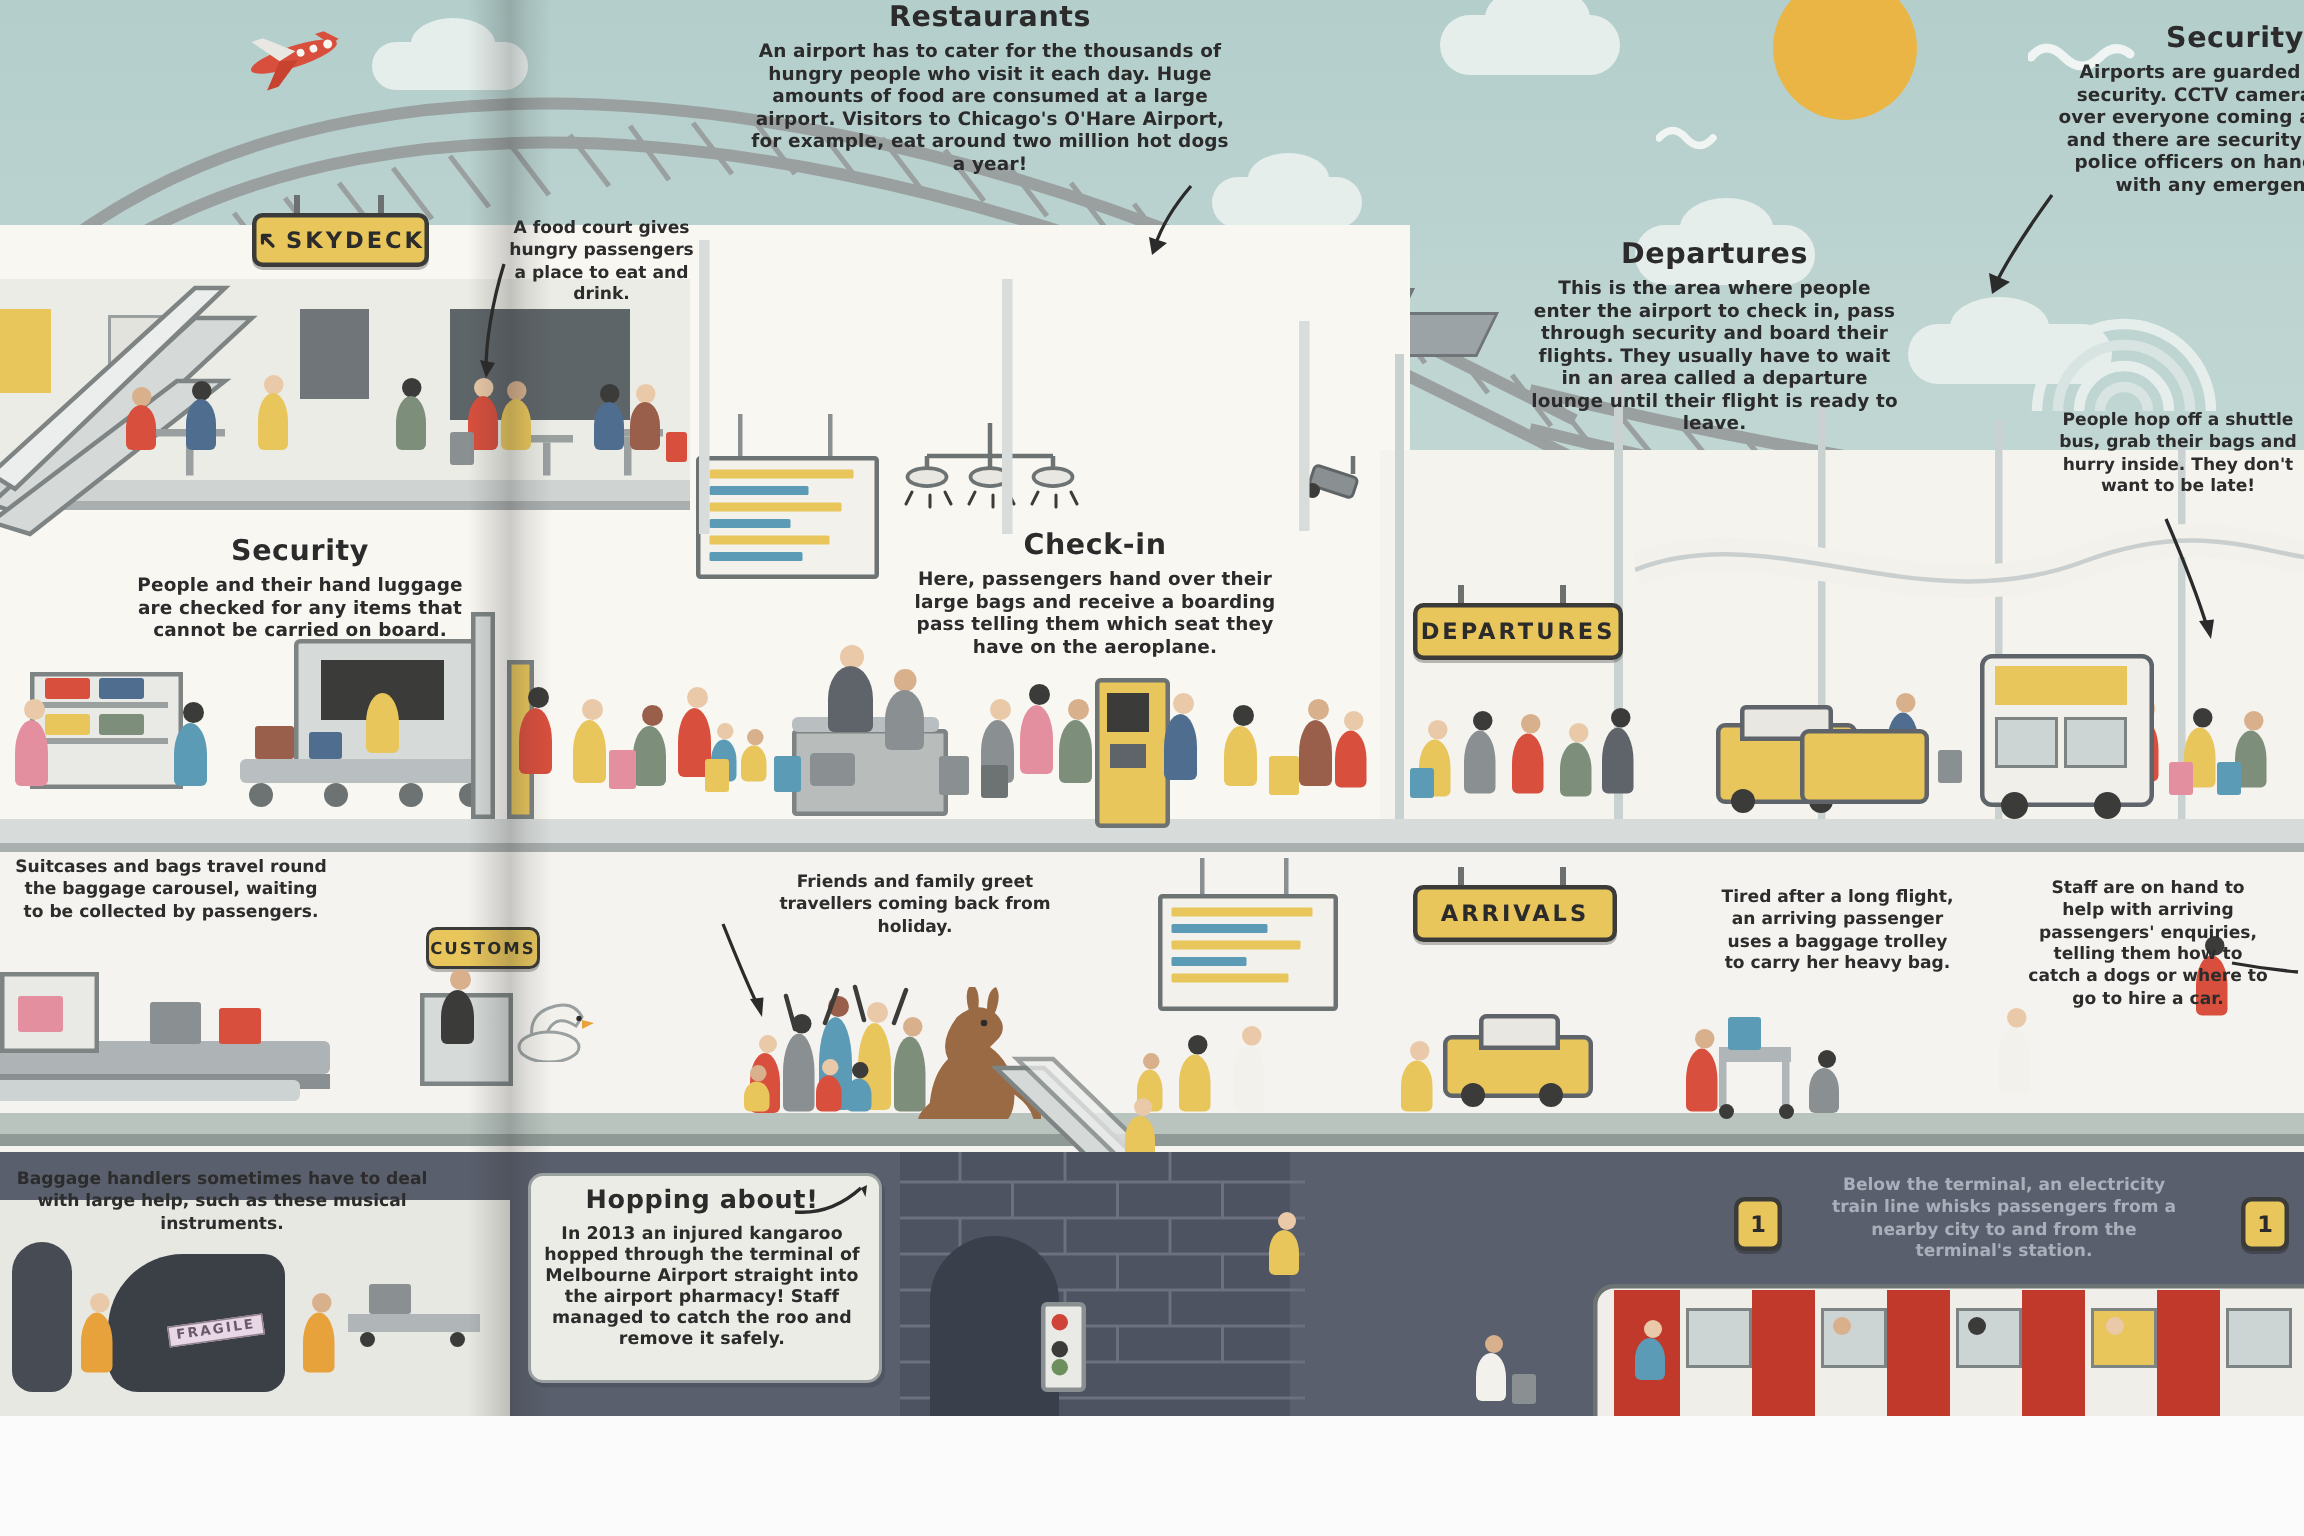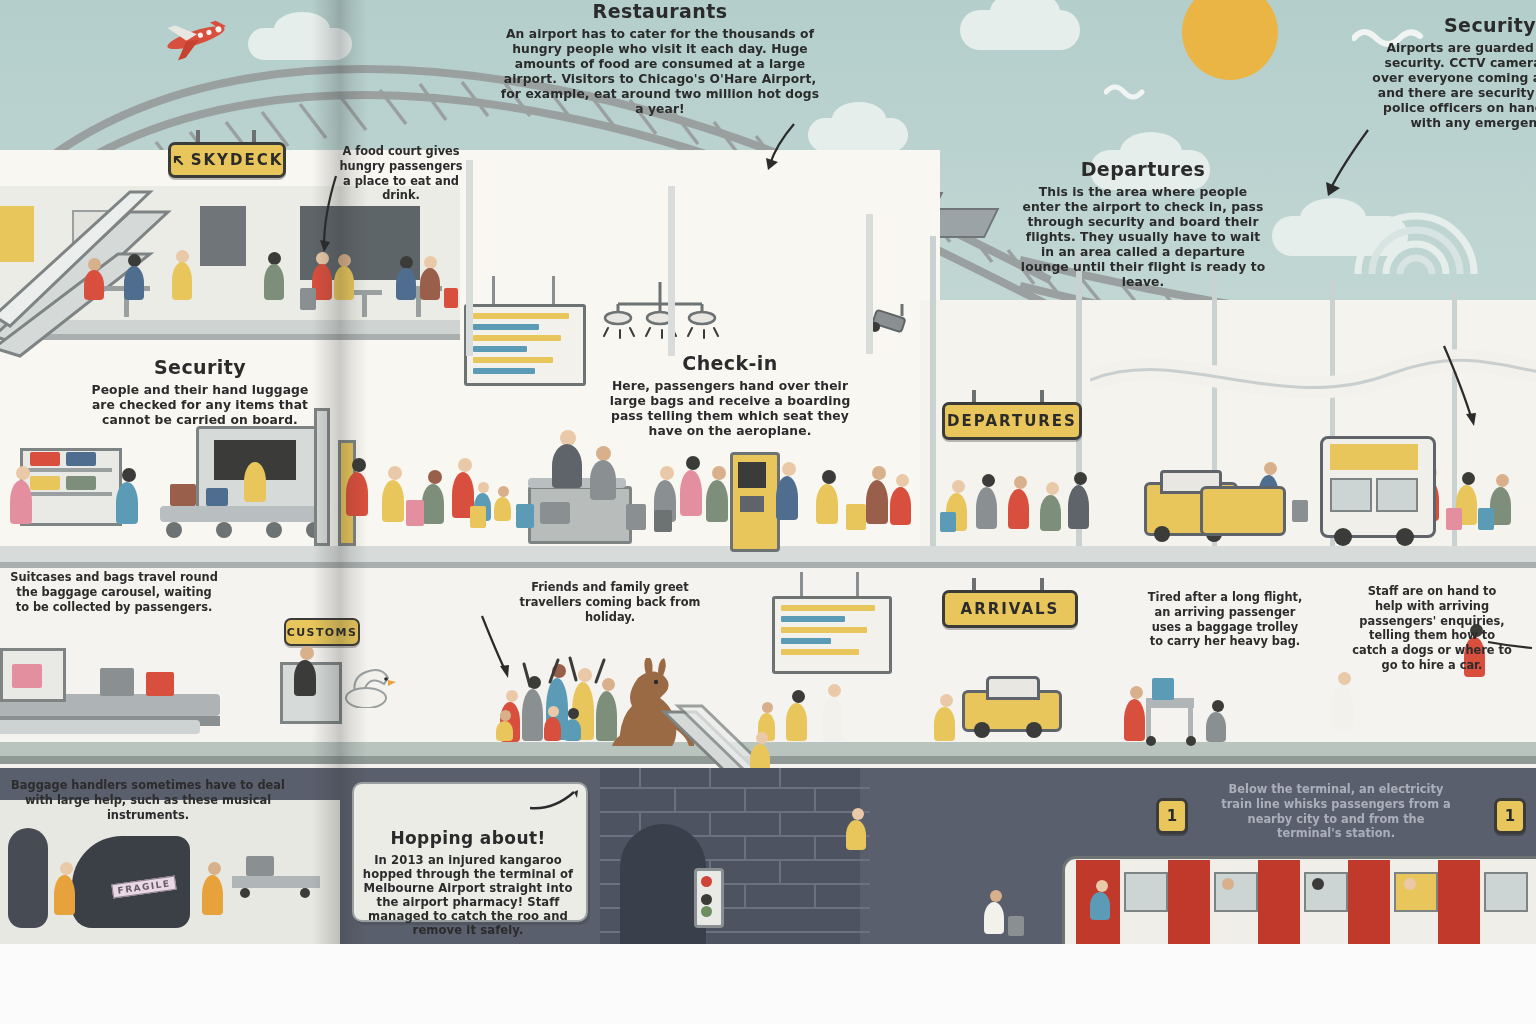--- a/index.html
+++ b/index.html
@@ -671,30 +671,31 @@
     <div class="hd">Security</div>
     <div class="bd">People and their hand luggage are checked for any items that cannot be carried on board.</div>
   </div>
 
   <div class="tbox" style="left:596px;top:352px;width:268px;">
     <div class="hd">Check-in</div>
     <div class="bd">Here, passengers hand over their large bags and receive a boarding pass telling them which seat they have on the aeroplane.</div>
   </div>
 
   <div class="callbox" style="left:352px;top:782px;width:232px;height:136px;"></div>
-  <div class="tbox" style="left:358px;top:828px;width:220px;">
+  <div class="tbox" style="left:358px;top:790px;width:220px;">
     <div class="hd" style="font-size:17px;">Hopping about!</div>
     <div class="bd" style="font-size:11.6px;">In 2013 an injured kangaroo hopped through the terminal of Melbourne Airport straight into the airport pharmacy! Staff managed to catch the roo and remove it safely.</div>
   </div>
   <svg style="position:absolute;left:528px;top:782px;width:60px;height:34px">
     <path d="M2 26 q24 2 44 -16" stroke="#2b2b2b" stroke-width="2.4" fill="none"></path>
     <path d="M46 10 l4 -2 l-1 8 Z" fill="#2b2b2b"></path>
   </svg>
 
   <div class="cap" style="left:336px;top:144px;width:130px;">A food court gives hungry passengers a place to eat and drink.</div>
+  <div class="cap" style="left:1372px;top:272px;width:160px;">People hop off a shuttle bus, grab their bags and hurry inside. They don't want to be late!</div>
   <div class="cap" style="left:8px;top:570px;width:212px;">Suitcases and bags travel round the baggage carousel, waiting to be collected by passengers.</div>
   <div class="cap" style="left:500px;top:580px;width:220px;">Friends and family greet travellers coming back from holiday.</div>
   <div class="cap" style="left:1146px;top:590px;width:158px;">Tired after a long flight, an arriving passenger uses a baggage trolley to carry her heavy bag.</div>
   <div class="cap" style="left:1352px;top:584px;width:160px;">Staff are on hand to help with arriving passengers' enquiries, telling them how to catch a dogs or where to go to hire a car.</div>
   <div class="cap" style="left:8px;top:778px;width:280px;">Baggage handlers sometimes have to deal with large help, such as these musical instruments.</div>
   <div class="cap dark" style="left:1216px;top:782px;width:240px;">Below the terminal, an electricity train line whisks passengers from a nearby city to and from the terminal's station.</div>
 
   <svg style="position:absolute;left:306px;top:172px;width:34px;height:86px">
     <path d="M30 4 C 22 30, 18 56, 18 74" stroke="#2b2b2b" stroke-width="2.2" fill="none"></path>
     <path d="M14 68 l4 12 l6 -10 Z" fill="#2b2b2b"></path>

